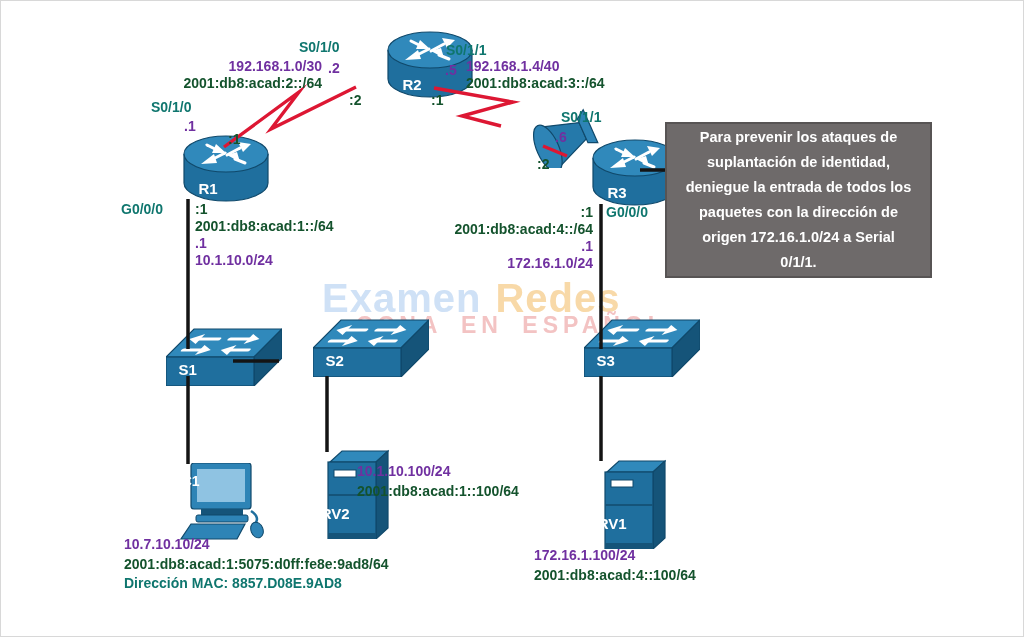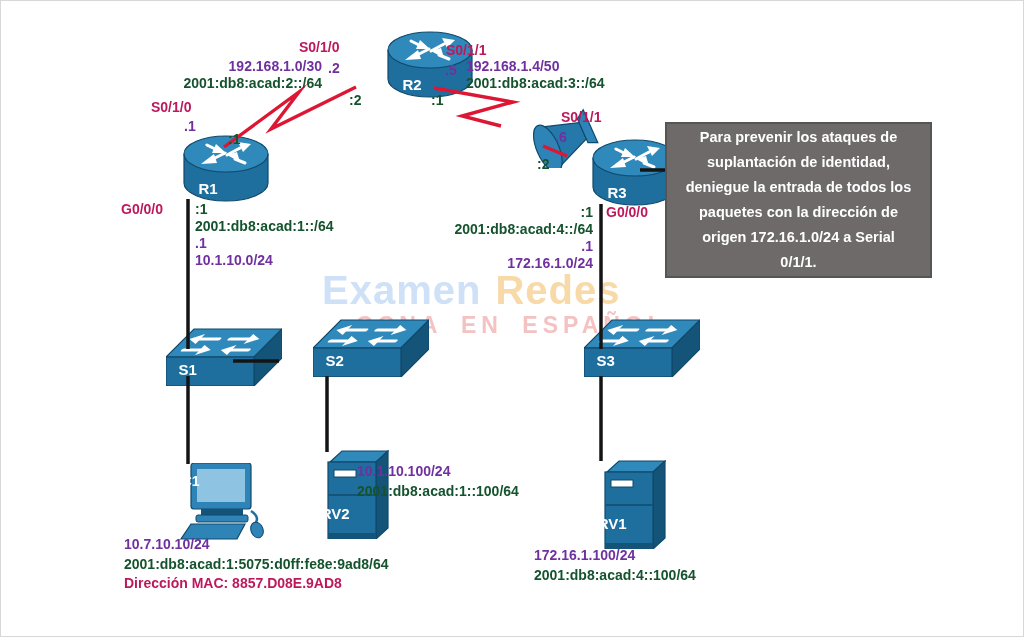--- a/index.html
+++ b/index.html
@@ -1,37 +1,37 @@
 <!DOCTYPE html>
 <html><head>
 <meta charset="utf-8">
 <style>
   html,body{margin:0;padding:0;background:#fff;}
   #stage{position:relative;width:1024px;height:637px;background:#ffffff;overflow:hidden;
          font-family:"Liberation Sans", sans-serif;box-shadow:inset 0 0 0 1px #d8d8d8;}
   .lbl{position:absolute;font-weight:bold;font-size:14px;line-height:17px;white-space:nowrap;z-index:7;}
   .v4{color:#7030a0;}
   .v6{color:#14532d;}
-  .if{color:#be185d;}
+  .if{color:#0f766e;}
   .rows span{display:block;}
   .ra{text-align:right;}
   .device{position:absolute;z-index:3;padding-left:36px;}
   .device svg{display:block;}
   .dev-label{position:absolute;left:0;width:100%;text-align:center;color:#fff;font-weight:bold;
              font-size:15px;z-index:4;}
   .router-label{bottom:7px;}
   .switch-label{top:33px;width:76%;}
   .server-label{top:56px;width:80%;}
   .pc-label{top:10px;left:14px;width:58px;font-size:14px;}
   #links{position:absolute;left:0;top:0;z-index:5;pointer-events:none;}
   #callout{position:absolute;left:665px;top:122px;width:267px;height:156px;box-sizing:border-box;
            background:#6e6a6a;border:2px solid #575454;z-index:6;display:flex;align-items:center;}
   #callout p{margin:8px;padding:6px 10px;width:100%;text-align:center;color:#ffffff;font-weight:bold;
              font-size:14.5px;line-height:25px;}
-  #wm{position:absolute;left:322px;top:268px;z-index:2;font-weight:bold;font-size:40px;
+  #wm{position:absolute;left:322px;top:276px;z-index:2;font-weight:bold;font-size:40px;
       letter-spacing:1px;white-space:nowrap;}
   #wm .b1{color:#cfe1f6;}
   #wm .b2{color:#f8d9a8;margin-left:14px;}
   #wm-tag{position:absolute;left:356px;top:312px;z-index:2;font-weight:bold;font-size:23px;
           letter-spacing:5px;word-spacing:8px;color:#f3c3c3;white-space:nowrap;}
 </style>
 </head>
 <body>
 
 <div id="stage">
@@ -188,21 +188,21 @@
   </div>
   <span class="lbl v4" style="left:328px;top:60px">.2</span>
   <span class="lbl v6" style="left:349px;top:92px">:2</span>
   <span class="lbl if" style="left:151px;top:99px">S0/1/0</span>
   <span class="lbl v4" style="left:184px;top:118px">.1</span>
   <span class="lbl v6" style="left:228px;top:131px">:1</span>
 
   <span class="lbl if" style="left:446px;top:42px">S0/1/1</span>
   <span class="lbl v4" style="left:445px;top:62px">.5</span>
   <div class="lbl rows" style="left:466px;top:58px">
-    <span class="v4">192.168.1.4/50</span>
+    <span class="v4">192.168.1.4/40</span>
     <span class="v6">2001:db8:acad:3::/64</span>
   </div>
   <span class="lbl v6" style="left:431px;top:92px">:1</span>
   <span class="lbl if" style="left:561px;top:109px">S0/1/1</span>
   <span class="lbl v4" style="left:555px;top:129px">.6</span>
   <span class="lbl v6" style="left:537px;top:156px">:2</span>
 
   <span class="lbl if" style="left:121px;top:201px">G0/0/0</span>
   <div class="lbl rows" style="left:195px;top:201px">
     <span class="v6">:1</span>

